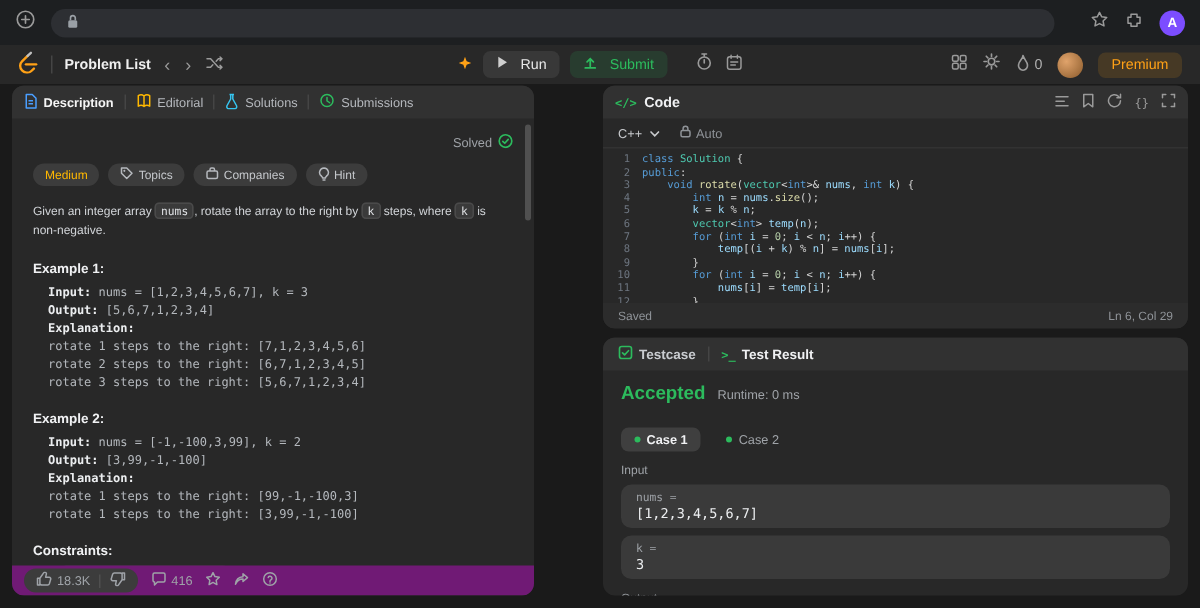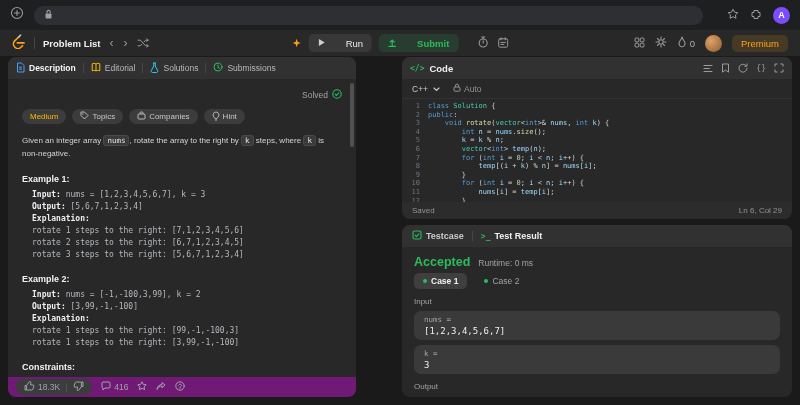--- a/index.html
+++ b/index.html
@@ -12,23 +12,23 @@
   .chrome-icons{display:flex;align-items:center;gap:11px}
   .chrome-avatar{width:17px;height:17px;border-radius:50%;background:#7c4dff;color:#fff;font-size:9px;font-weight:bold;display:flex;align-items:center;justify-content:center}
 
   
   .nav{position:absolute;top:30px;left:0;right:0;height:26px;background:#282828;display:flex;align-items:center;padding:0 12px}
   .nav-left{display:flex;align-items:center;gap:8px}
   .nav-divider{width:1px;height:12px;background:#454545}
   .problem-list{font-size:9.5px;font-weight:bold;color:#f0f0f0}
   .chev{font-size:12px;color:#9a9a9a;line-height:1;padding:0 1px}
   .nav-center{position:absolute;left:50%;top:0;height:26px;transform:translateX(-50%);display:flex;align-items:center;gap:7px}
-  .btn-run,.btn-submit{display:flex;align-items:center;gap:20px;height:18px;padding:0 9px;border-radius:5px;font-size:9.5px}
+  .btn-run,.btn-submit{display:flex;align-items:center;gap:8px;height:18px;padding:0 9px;border-radius:5px;font-size:9.5px}
   .btn-run{background:#383838;color:#e8e8e8}
-  .btn-submit{background:rgba(44,187,93,.14);color:#2cbb5d;font-weight:bold}
+  .btn-submit{background:rgba(44,187,93,.14);color:#2cbb5d;font-weight:normal}
   .nav-tools{display:flex;align-items:center;gap:9px;margin-left:12px}
   .nav-right{margin-left:auto;display:flex;align-items:center;gap:10px}
   .streak{display:flex;align-items:center;gap:3px;font-size:9.5px;color:#b0b0b0}
   .premium{background:rgba(255,161,22,.14);color:#ffa116;font-size:9.5px;padding:3px 9px;border-radius:5px}
   .nav-avatar{width:17px;height:17px;border-radius:50%;background:radial-gradient(circle at 35% 35%,#e0a36b,#8a5a2b)}
 
   
   .panel{position:absolute;background:#282828;border-radius:8px;overflow:hidden}
   #left-panel{left:8px;top:57px;width:348px;height:340px}
   #code-panel{left:402px;top:57px;width:390px;height:162px}
@@ -75,21 +75,21 @@
 
   
   .test-header{height:22px;background:#313131;display:flex;align-items:center;gap:8px;padding:0 10px}
   .test-tab{display:flex;align-items:center;gap:4px;font-size:9px;font-weight:bold;color:#f0f1f3}
   .test-tab.dim{color:#c9ccd0}
   .term-ic{color:#2cbb5d;font-family:"DejaVu Sans Mono",monospace;font-size:8px;font-weight:bold}
   .test-body{padding:8px 12px}
   .status-row{display:flex;align-items:baseline;gap:8px}
   .accepted{font-size:12.5px;font-weight:bold;color:#2cbb5d}
   .runtime{font-size:8.5px;color:#9fa3a8}
-  .case-row{margin-top:4px;display:flex;gap:8px;align-items:flex-start}
+  .case-row{margin-top:16px;display:flex;gap:8px;align-items:flex-start}
   .case{display:flex;align-items:center;gap:4px;font-size:8.5px;color:#9fa3a8;padding:3px 9px;border-radius:5px}
   .case.active{background:#3f3f3f;color:#f0f1f3;font-weight:bold}
   .case-dot{width:4px;height:4px;border-radius:50%;background:#2cbb5d}
   .io-label{margin-top:8px;font-size:8px;color:#9fa3a8}
   .field{margin-top:5px;background:#3a3a3a;border-radius:7px;padding:4px 10px}
   .field-label{font-size:7.5px;color:#9fa3a8;font-family:"DejaVu Sans Mono",monospace}
   .field-value{margin-top:2px;font-size:9px;color:#eceef0;font-family:"DejaVu Sans Mono",monospace}
 </style>
 </head>
 <body>

